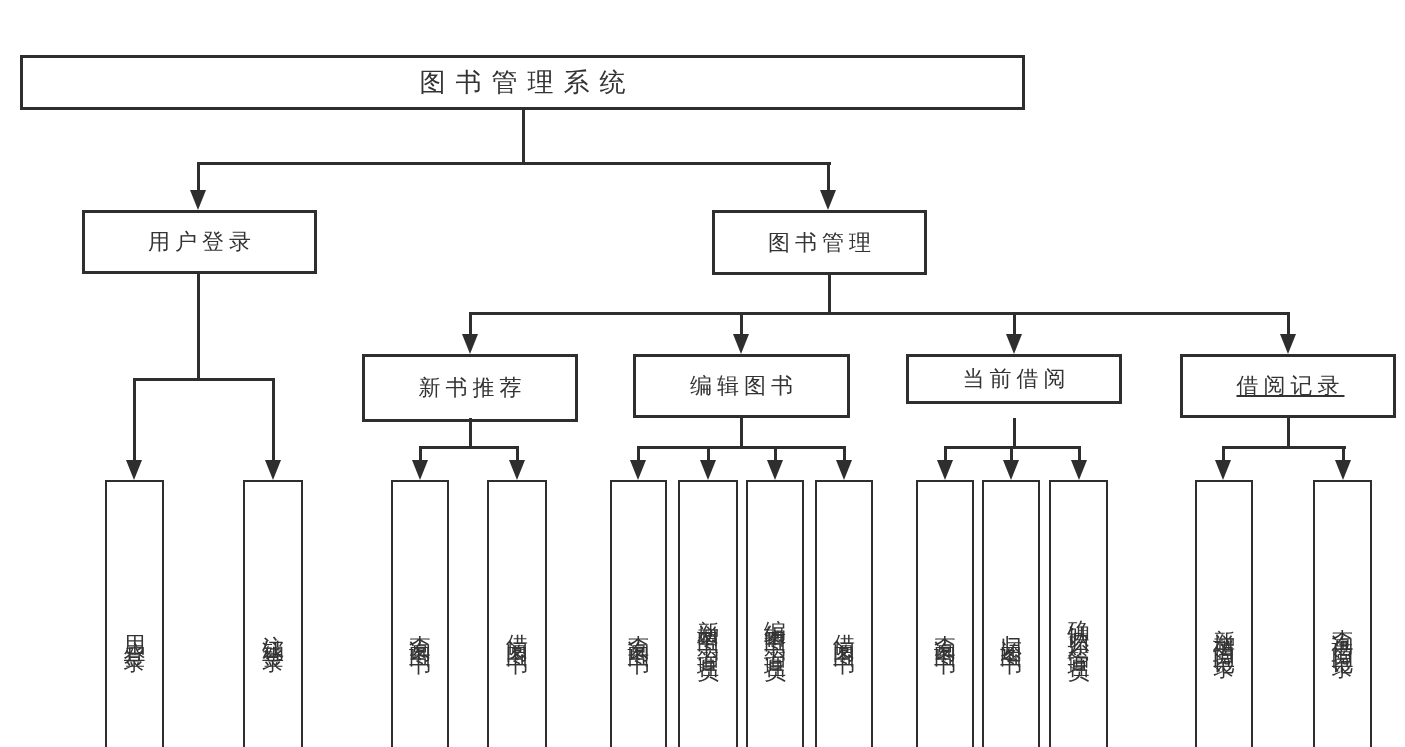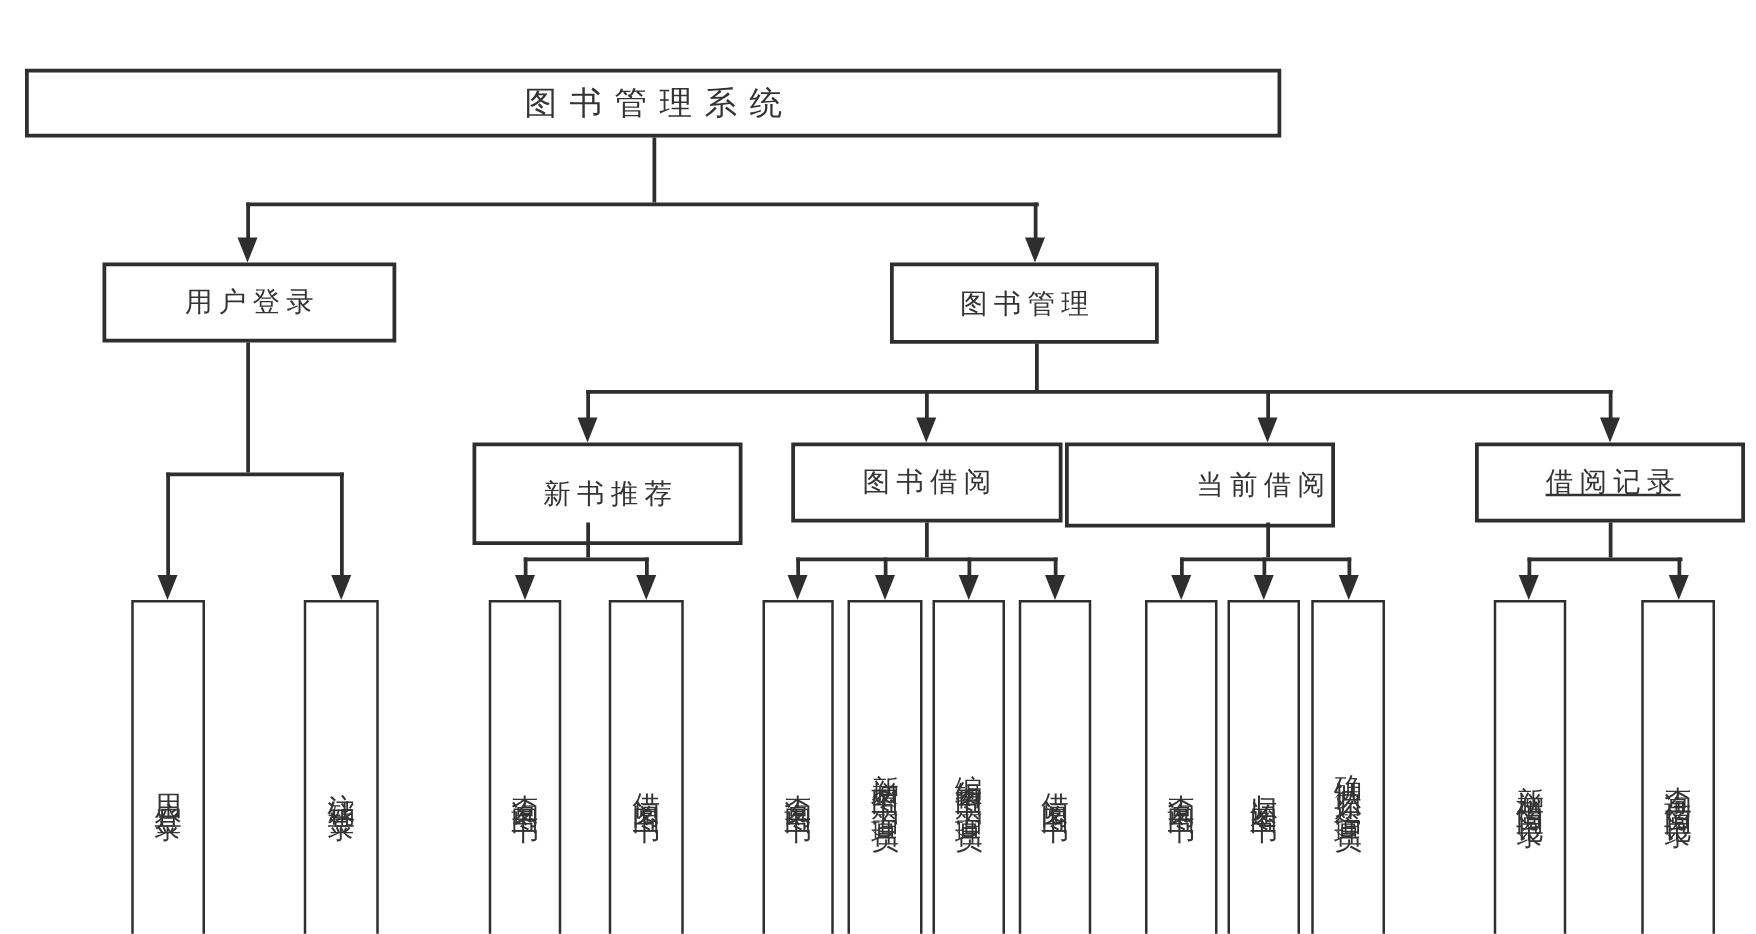--- a/index.html
+++ b/index.html
@@ -48,27 +48,27 @@
     <span class="lbl">图书管理系统</span>
   </div>
 
   <div class="box" style="left:82px;top:168px;width:235px;height:64px;">
     <span class="lbl">用户登录</span>
   </div>
   <div class="box" style="left:712px;top:168px;width:215px;height:65px;">
     <span class="lbl">图书管理</span>
   </div>
 
-  <div class="box" style="left:378px;top:312px;width:216px;height:82px;">
+  <div class="box" style="left:362px;top:312px;width:216px;height:68px;">
     <span class="lbl">新书推荐</span>
   </div>
   <div class="box" style="left:633px;top:312px;width:217px;height:64px;">
-    <span class="lbl">图书借阅</span>
+    <span class="lbl">编辑图书</span>
   </div>
-  <div class="box" style="left:852px;top:312px;width:216px;height:68px;justify-content:flex-end;">
+  <div class="box" style="left:906px;top:312px;width:216px;height:50px;">
     <span class="lbl">当前借阅</span>
   </div>
   <div class="box" style="left:1180px;top:312px;width:216px;height:64px;text-decoration:underline;">
     <span class="lbl">借阅记录</span>
   </div>
 
   <div class="vbox" style="left:105px;width:59px;">
     <span class="vlbl">用户登录</span>
   </div>
   <div class="vbox" style="left:243px;width:60px;">

